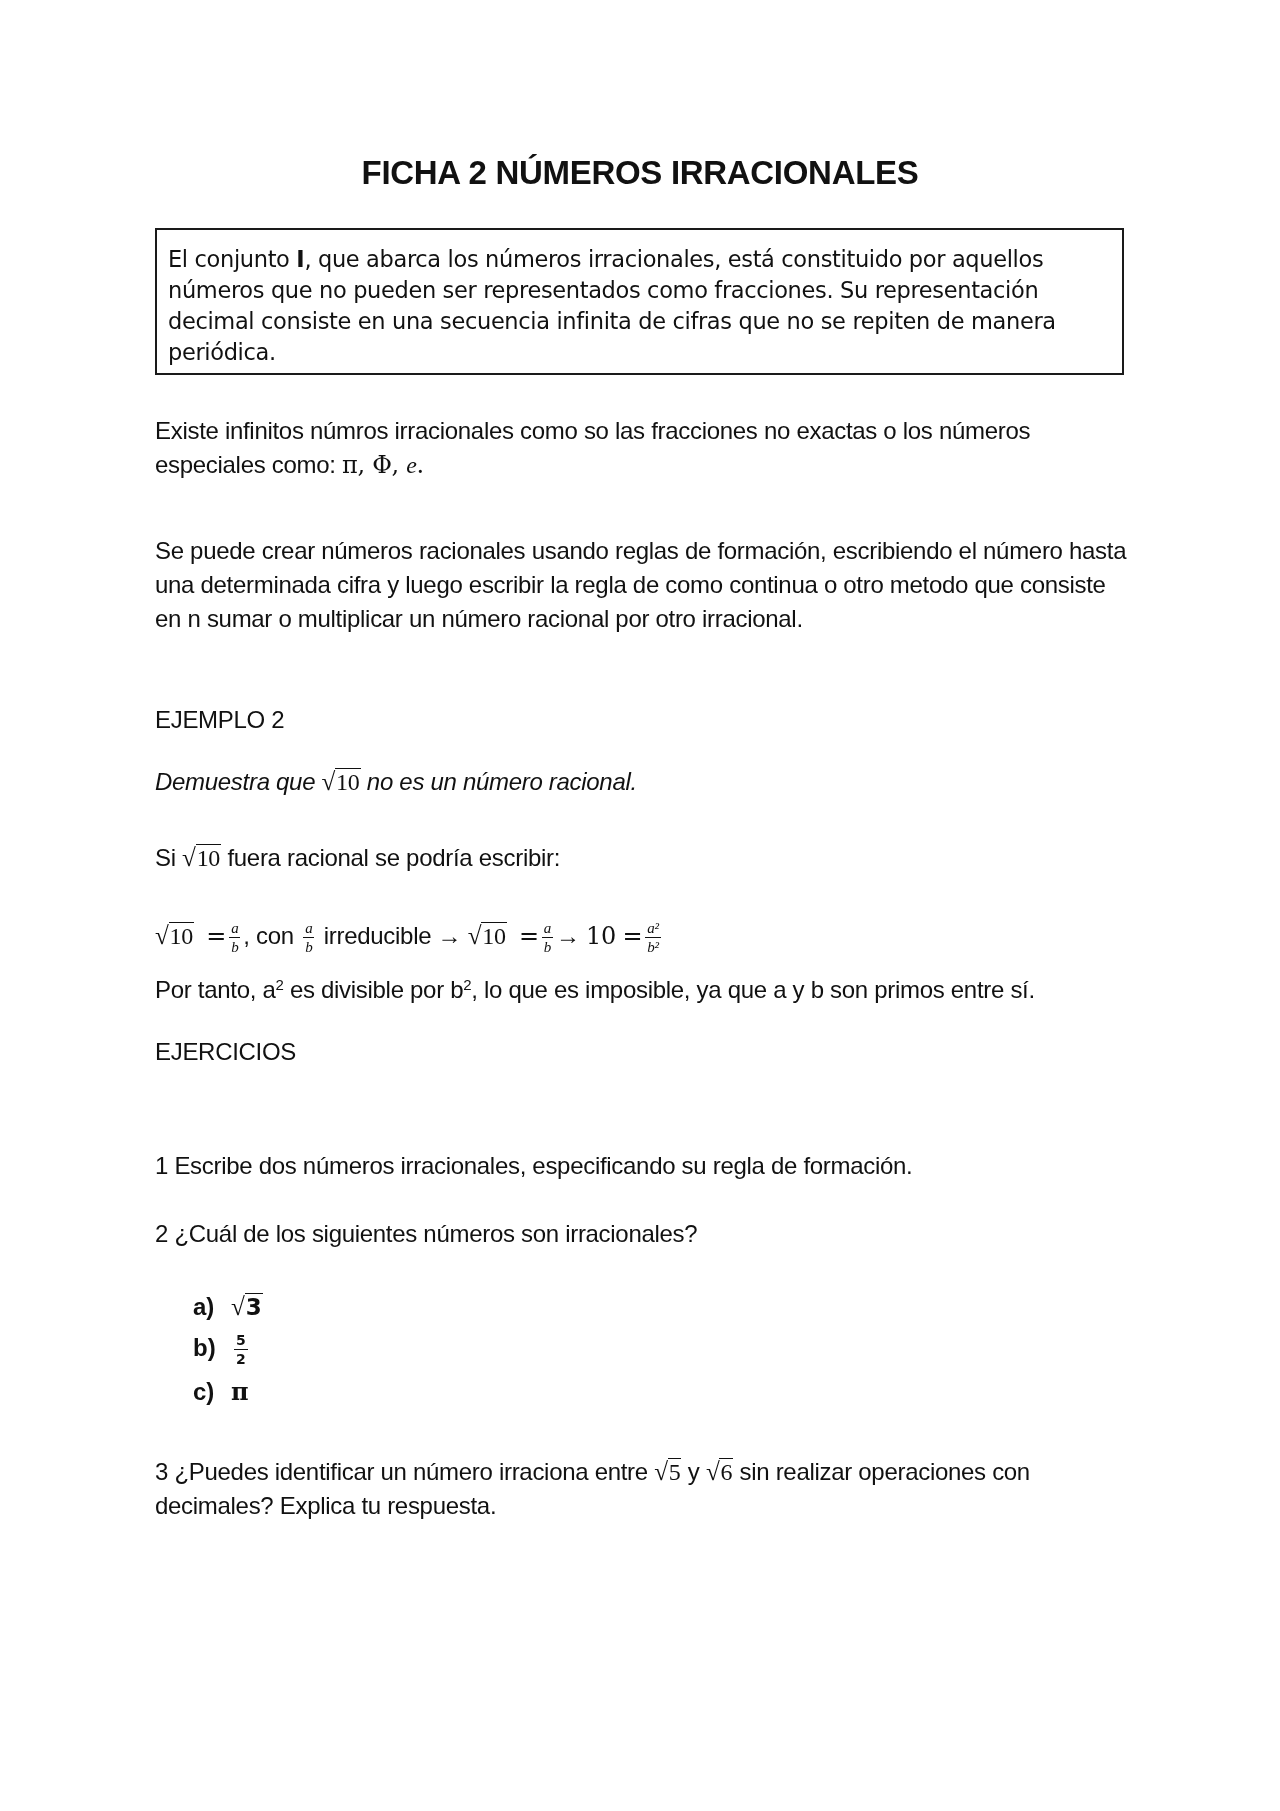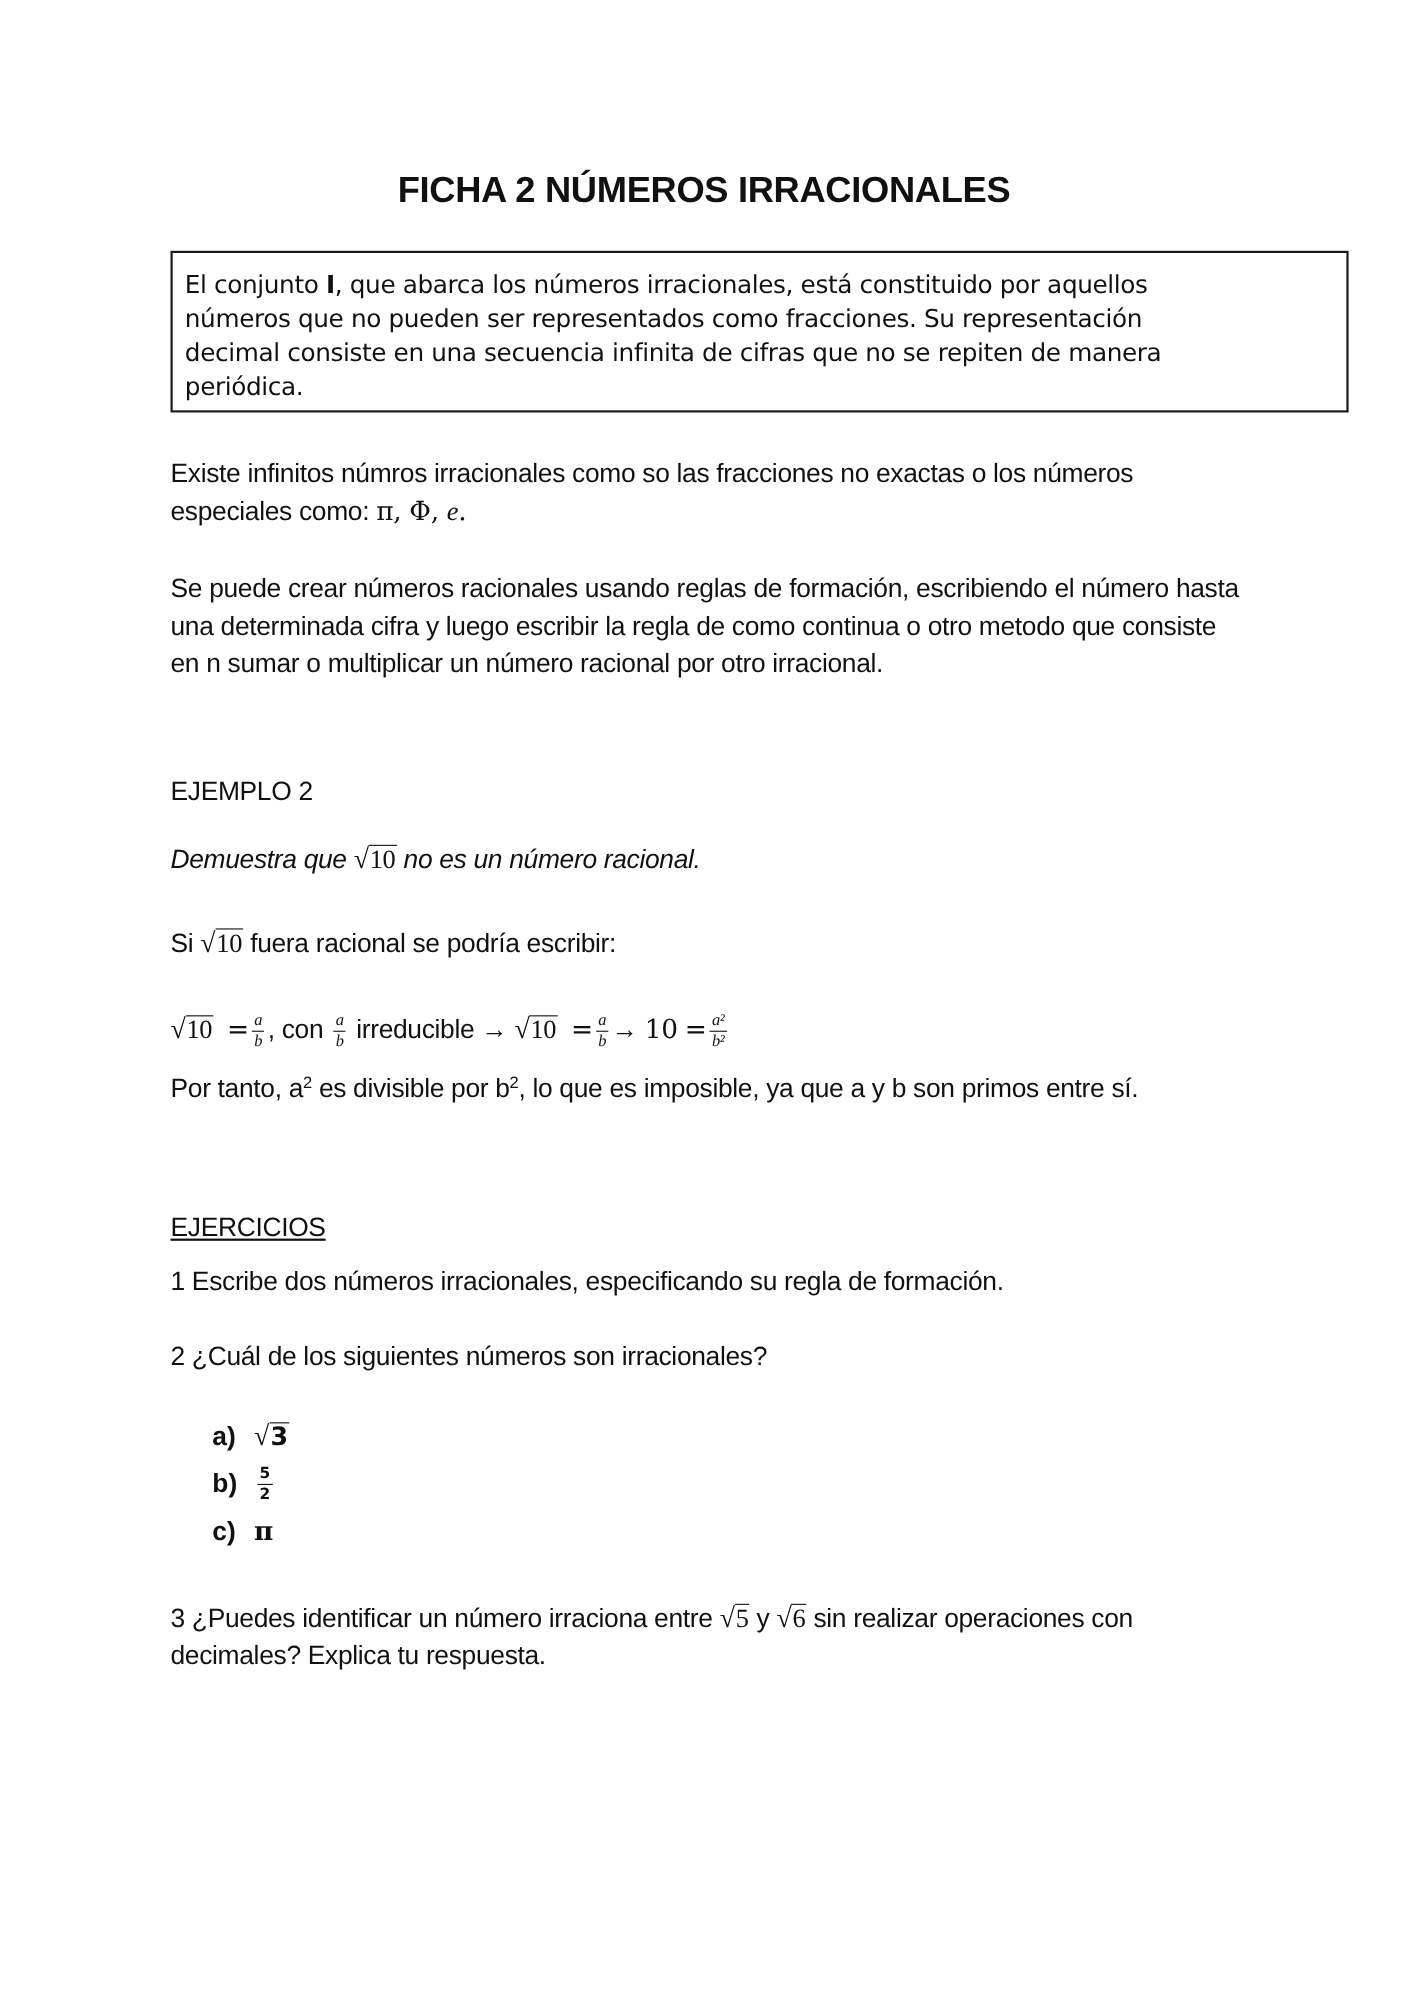--- a/index.html
+++ b/index.html
@@ -1,20 +1,20 @@
 <!DOCTYPE html>
 <html><head>
 <meta charset="utf-8">
 <style>
   html, body { margin: 0; padding: 0; background: #ffffff; }
   body { width: 1280px; height: 1811px; position: relative; overflow: hidden;
          font-family: "Liberation Sans", sans-serif; color: #111111; }
   .abs { position: absolute; }
   .title { left: 0; width: 1280px; top: 154px; text-align: center; font-size: 33px; font-weight: bold; letter-spacing: -0.3px; }
-  .box { left: 155px; top: 228px; width: 1071px; height: 147px; border: 2px solid #1a1a1a; box-sizing: border-box; }
+  .box { left: 155px; top: 228px; width: 969px; height: 147px; border: 2px solid #1a1a1a; box-sizing: border-box; }
   .box-text { position: absolute; left: 11px; top: 14px; width: 940px; font-family: "DejaVu Sans", sans-serif; font-size: 22.5px; line-height: 31px; letter-spacing: -0.35px; }
   .p { left: 155px; width: 980px; font-size: 24px; line-height: 34px; letter-spacing: -0.3px; }
   .math { font-family: "DejaVu Serif", "Liberation Serif", serif; }
   .mi { font-family: "Liberation Serif", serif; font-style: italic; }
   .sqrt { display: inline-block; position: relative; white-space: nowrap; }
   .sqrt .rad { font-family: "Liberation Serif", serif; font-size: 1.05em; }
   .sqrt .arg { border-top: 1.5px solid #111; padding: 0 1px 0 1px; font-family: "Liberation Serif", serif; }
   .frac { display: inline-flex; flex-direction: column; align-items: center; vertical-align: middle; font-family: "Liberation Serif", serif; font-style: italic; font-size: 15px; line-height: 15px; margin: 0 3px; }
   .frac .num { padding: 0 2px 1px; border-bottom: 1.5px solid #111; }
   .frac .den { padding: 2px 2px 0; }
@@ -28,21 +28,21 @@
 <body>
 
 <h1 class="abs title" style="margin:0;">FICHA 2 NÚMEROS IRRACIONALES</h1>
 
 <div class="abs box">
   <div class="box-text"><span>El conjunto </span><b>I</b><span>, que abarca los números irracionales, está constituido por aquellos números que no pueden ser representados como fracciones. Su representación decimal consiste en una secuencia infinita de cifras que no se repiten de manera periódica.</span></div>
 </div>
 
 <div class="abs p" style="top:414px;"><span>Existe infinitos númros irracionales como so las fracciones no exactas o los números especiales como: </span><span class="math">π, Φ, </span><span class="mi">e</span><span class="math">.</span></div>
 
-<div class="abs p" style="top:519px;">Se puede crear números racionales usando reglas de formación, escribiendo el número hasta una determinada cifra y luego escribir la regla de como continua o otro metodo que consiste en n sumar o multiplicar un número racional por otro irracional.</div>
+<div class="abs p" style="top:534px;">Se puede crear números racionales usando reglas de formación, escribiendo el número hasta una determinada cifra y luego escribir la regla de como continua o otro metodo que consiste en n sumar o multiplicar un número racional por otro irracional.</div>
 
 <div class="abs p" style="top:690px;margin-top:13px;">EJEMPLO 2</div>
 
 <div class="abs p italic" style="top:765px;"><span>Demuestra que </span><span class="sqrt"><span class="rad">√</span><span class="arg" style="font-style:normal">10</span></span><span> no es un número racional.</span></div>
 
 <div class="abs p" style="top:841px;"><span>Si </span><span class="sqrt"><span class="rad">√</span><span class="arg">10</span></span><span> fuera racional se podría escribir:</span></div>
 
 <div class="abs p" style="top:916px; line-height:40px;">
   <span class="sqrt"><span class="rad">√</span><span class="arg">10</span></span>
   <span class="math" style="margin-left:6px">=</span><span class="frac">
@@ -59,21 +59,21 @@
     </span><span>→</span>
   <span class="math">10</span>
   <span class="math">=</span><span class="frac">
       <span class="num">a²</span>
       <span class="den">b²</span>
     </span>
 </div>
 
 <div class="abs p" style="top:973px;"><span>Por tanto, a</span><sup>2</sup><span> es divisible por b</span><sup>2</sup><span>, lo que es imposible, ya que a y b son primos entre sí.</span></div>
 
-<div class="abs p" style="top:1100px;text-decoration:underline;">EJERCICIOS</div>
+<div class="abs p" style="top:1035px;">EJERCICIOS</div>
 
 <div class="abs p" style="top:1149px;">1 Escribe dos números irracionales, especificando su regla de formación.</div>
 
 <div class="abs p" style="top:1217px;">2 ¿Cuál de los siguientes números son irracionales?</div>
 
 <div class="abs opt" style="top:1292px;"><span class="lbl">a)</span><span class="sqrt"><span class="rad">√</span><span class="arg" style="font-family:'DejaVu Sans',sans-serif;font-size:23px">3</span></span></div>
 
 <div class="abs opt" style="top:1333px;"><span class="lbl">b)</span><span class="frac plain">
       <span class="num">5</span>
       <span class="den">2</span>

